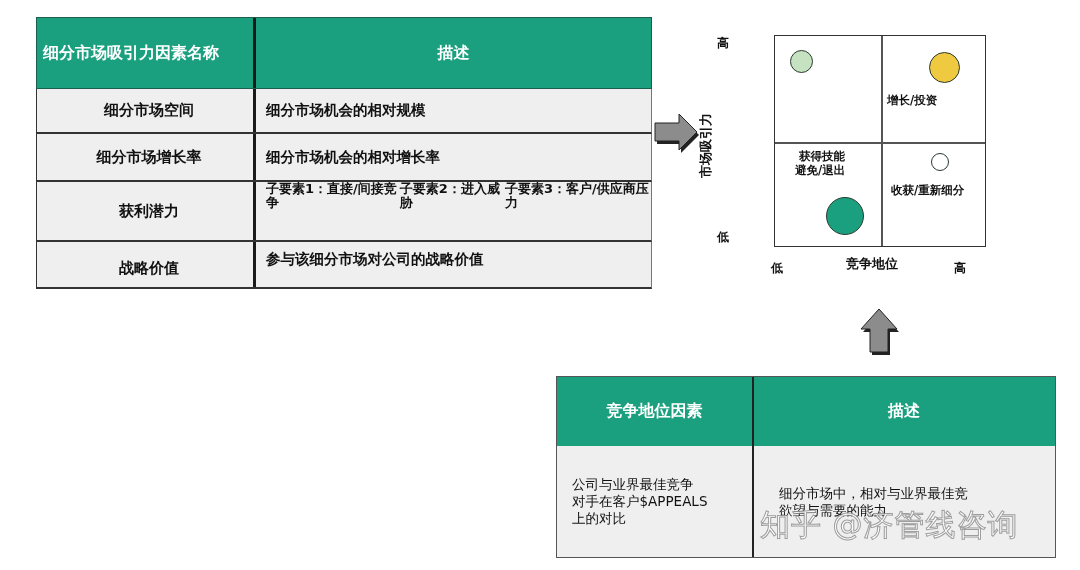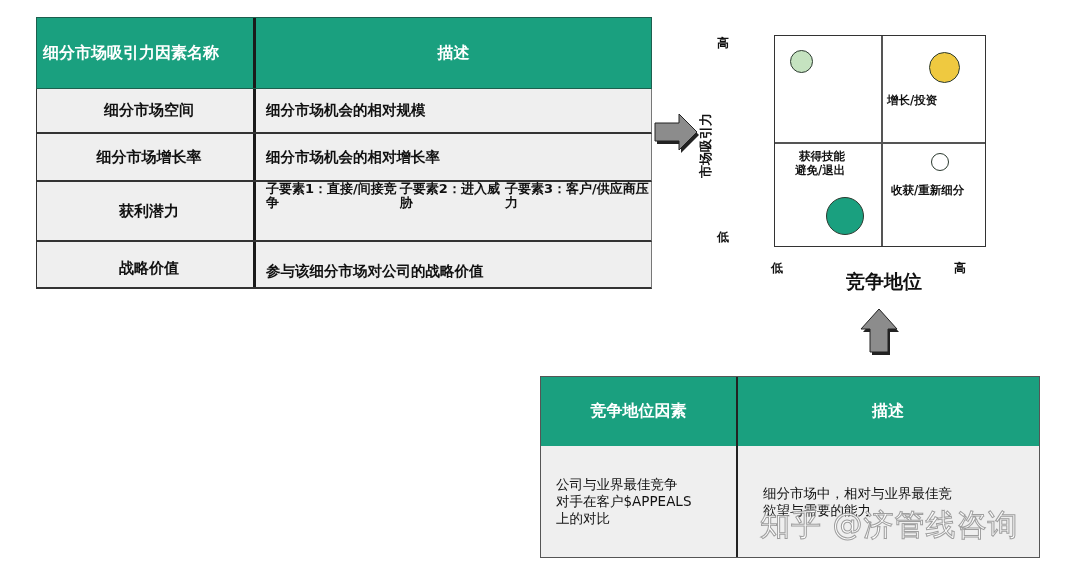--- a/index.html
+++ b/index.html
@@ -28,21 +28,21 @@
 
   
   .matrix { left: 774px; top: 35px; width: 212px; height: 212px; border: 1.5px solid #333; }
   .matrix .vline { position: absolute; left: 106px; top: 0; bottom: 0; width: 1.5px; background: #555; }
   .matrix .hline { position: absolute; top: 106px; left: 0; right: 0; height: 1.5px; background: #555; }
   .qlabel { position: absolute; font-size: 11.5px; font-weight: bold; white-space: nowrap; }
   .circle { position: absolute; border-radius: 50%; border: 1.5px solid #2b3a2f; box-sizing: border-box; }
   .axis-txt { font-size: 12px; font-weight: bold; }
 
   
-  .t2 { left: 540px; top: 376px; width: 500px; height: 182px; border: 1px solid #555; }
+  .t2 { left: 556px; top: 376px; width: 500px; height: 182px; border: 1px solid #555; }
   .t2 .hdr { position: absolute; left: 0; right: 0; top: 0; height: 69px; background: #1aa07f; border-bottom: 1px solid #1d5f4e; }
   .t2 .body { position: absolute; left: 0; right: 0; top: 69px; bottom: 0; background: #efefef; }
   .t2 .divider { position: absolute; left: 195px; top: 0; bottom: 0; width: 1.5px; background: #222; }
   .t2 .hcell { position: absolute; top: 0; bottom: 0; display: flex; align-items: center; justify-content: center; color: #fff; font-weight: bold; font-size: 16px; }
   .t2 .bcell { position: absolute; top: 0; bottom: 0; display: flex; align-items: center; font-weight: normal; font-size: 13.5px; line-height: 17px; }
 
   .watermark { left: 760px; top: 505px; font-size: 30px; color: rgba(255,255,255,0.85); -webkit-text-stroke: 1px rgba(120,120,120,0.7); white-space: nowrap; letter-spacing: 1px; }
 </style>
 </head>
 <body>
@@ -63,21 +63,21 @@
   <div class="row body" style="top:165px;height:60px;">
     <div class="cell c1">获利潜力</div>
     <div class="cell c2 sub-lines">
       <span>子要素1：直接/间接竞争</span>
       <span>子要素2：进入威胁</span>
       <span>子要素3：客户/供应商压力</span>
     </div>
   </div>
   <div class="row body" style="top:225px;height:47px;">
     <div class="cell c1" style="padding-top:8px;">战略价值</div>
-    <div class="cell c2" style="align-items:flex-start;padding-top:20px;">参与该细分市场对公司的战略价值</div>
+    <div class="cell c2" style="align-items:flex-start;padding-top:8px;">参与该细分市场对公司的战略价值</div>
   </div>
 </div>
 
 <svg class="abs" style="left:651px;top:110px;" width="50" height="44">
   <polygon points="4,13 28,13 28,4 46,22 28,40 28,31 4,31" fill="#222" transform="translate(2,3)"></polygon>
   <polygon points="4,13 28,13 28,4 46,22 28,40 28,31 4,31" fill="#8c8c8c" stroke="#222" stroke-width="1"></polygon>
 </svg>
 
 <div class="abs axis-txt" style="left:717px;top:35px;">高</div>
 <div class="abs axis-txt" style="left:717px;top:229px;">低</div>
@@ -95,21 +95,21 @@
 
   <div class="qlabel" style="left:20px;top:127px;">避免/退出</div>
   <div class="circle" style="left:51px;top:161px;width:38px;height:38px;background:#1aa07f;"></div>
 
   <div class="circle" style="left:156px;top:117px;width:18px;height:18px;background:#ffffff;"></div>
   <div class="qlabel" style="left:116px;top:147px;">收获/重新细分</div>
 </div>
 
 <div class="abs axis-txt" style="left:771px;top:260px;">低</div>
 <div class="abs axis-txt" style="left:954px;top:260px;">高</div>
-<div class="abs axis-txt" style="left:846px;top:269px;font-size:19px;">竞争地位</div>
+<div class="abs axis-txt" style="left:846px;top:255px;font-size:13px;">竞争地位</div>
 
 <svg class="abs" style="left:858px;top:305px;" width="44" height="52">
   <polygon points="12,47 12,24 3,24 21,4 39,24 30,24 30,47" fill="#222" transform="translate(2,3)"></polygon>
   <polygon points="12,47 12,24 3,24 21,4 39,24 30,24 30,47" fill="#8c8c8c" stroke="#222" stroke-width="1"></polygon>
 </svg>
 
 <div class="abs t2">
   <div class="hdr">
     <div class="hcell" style="left:0;width:195px;">竞争地位因素</div>
     <div class="hcell" style="left:196px;right:0;">描述</div>

